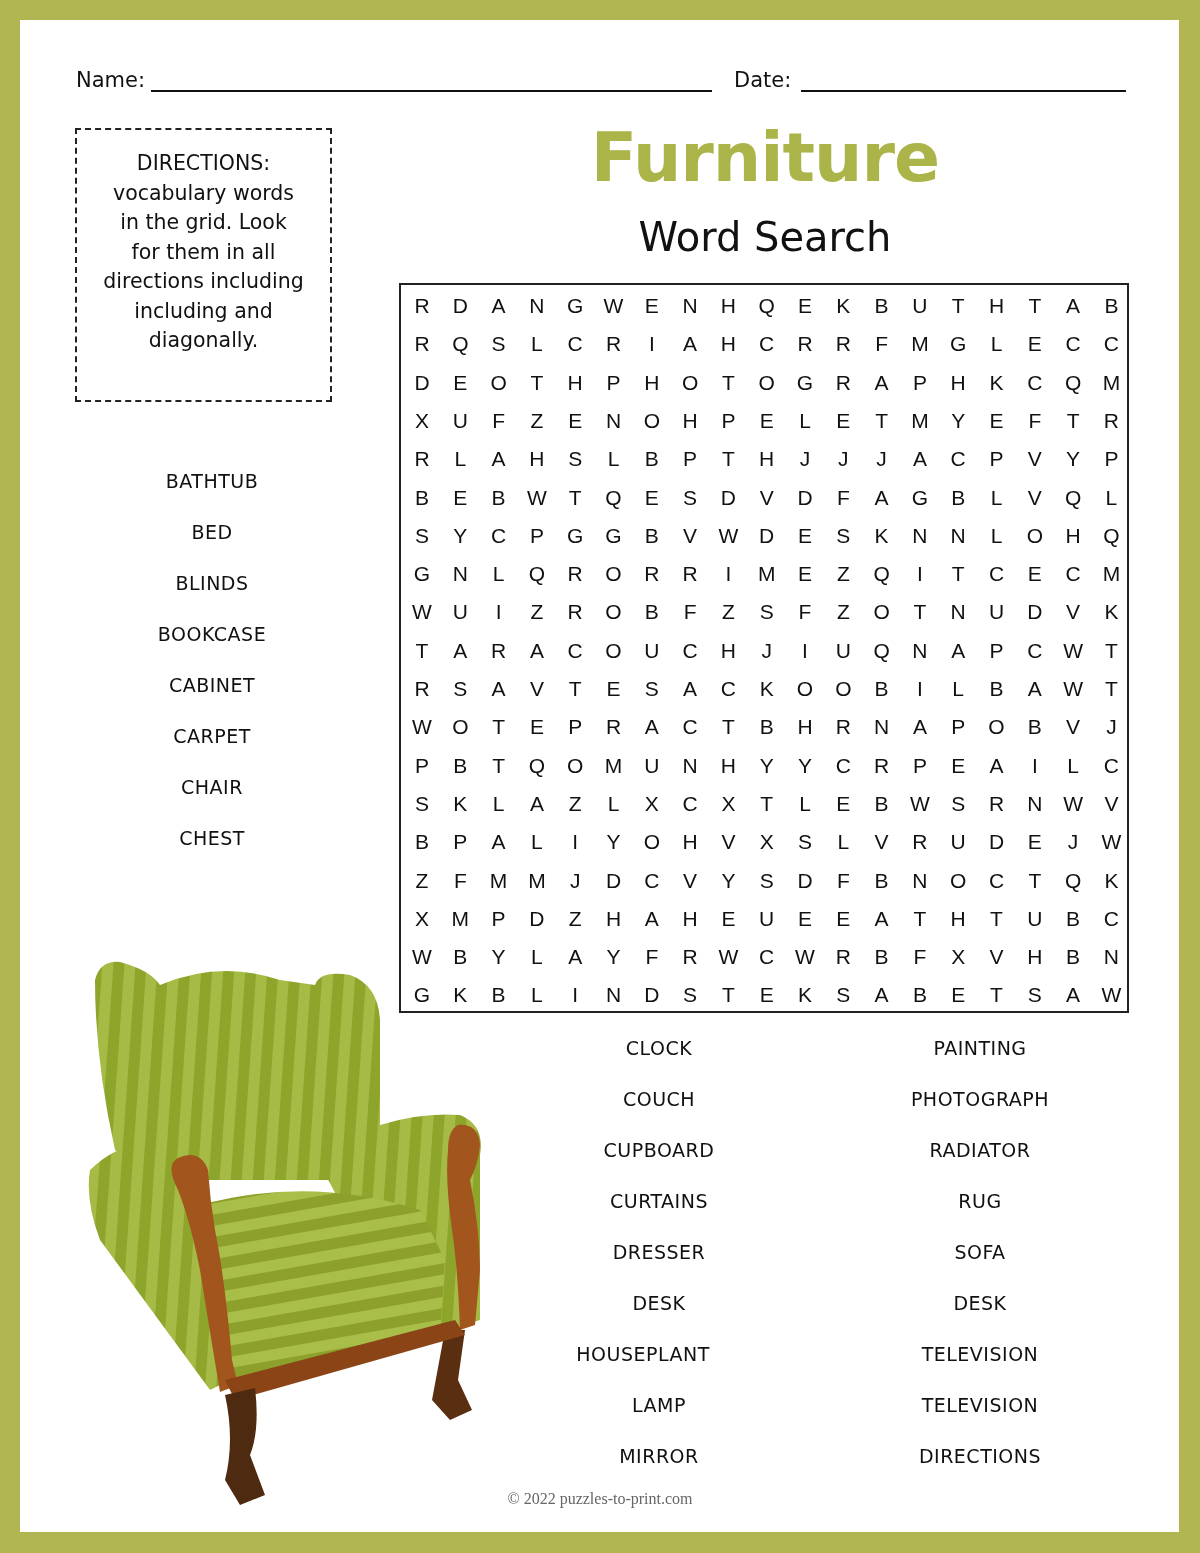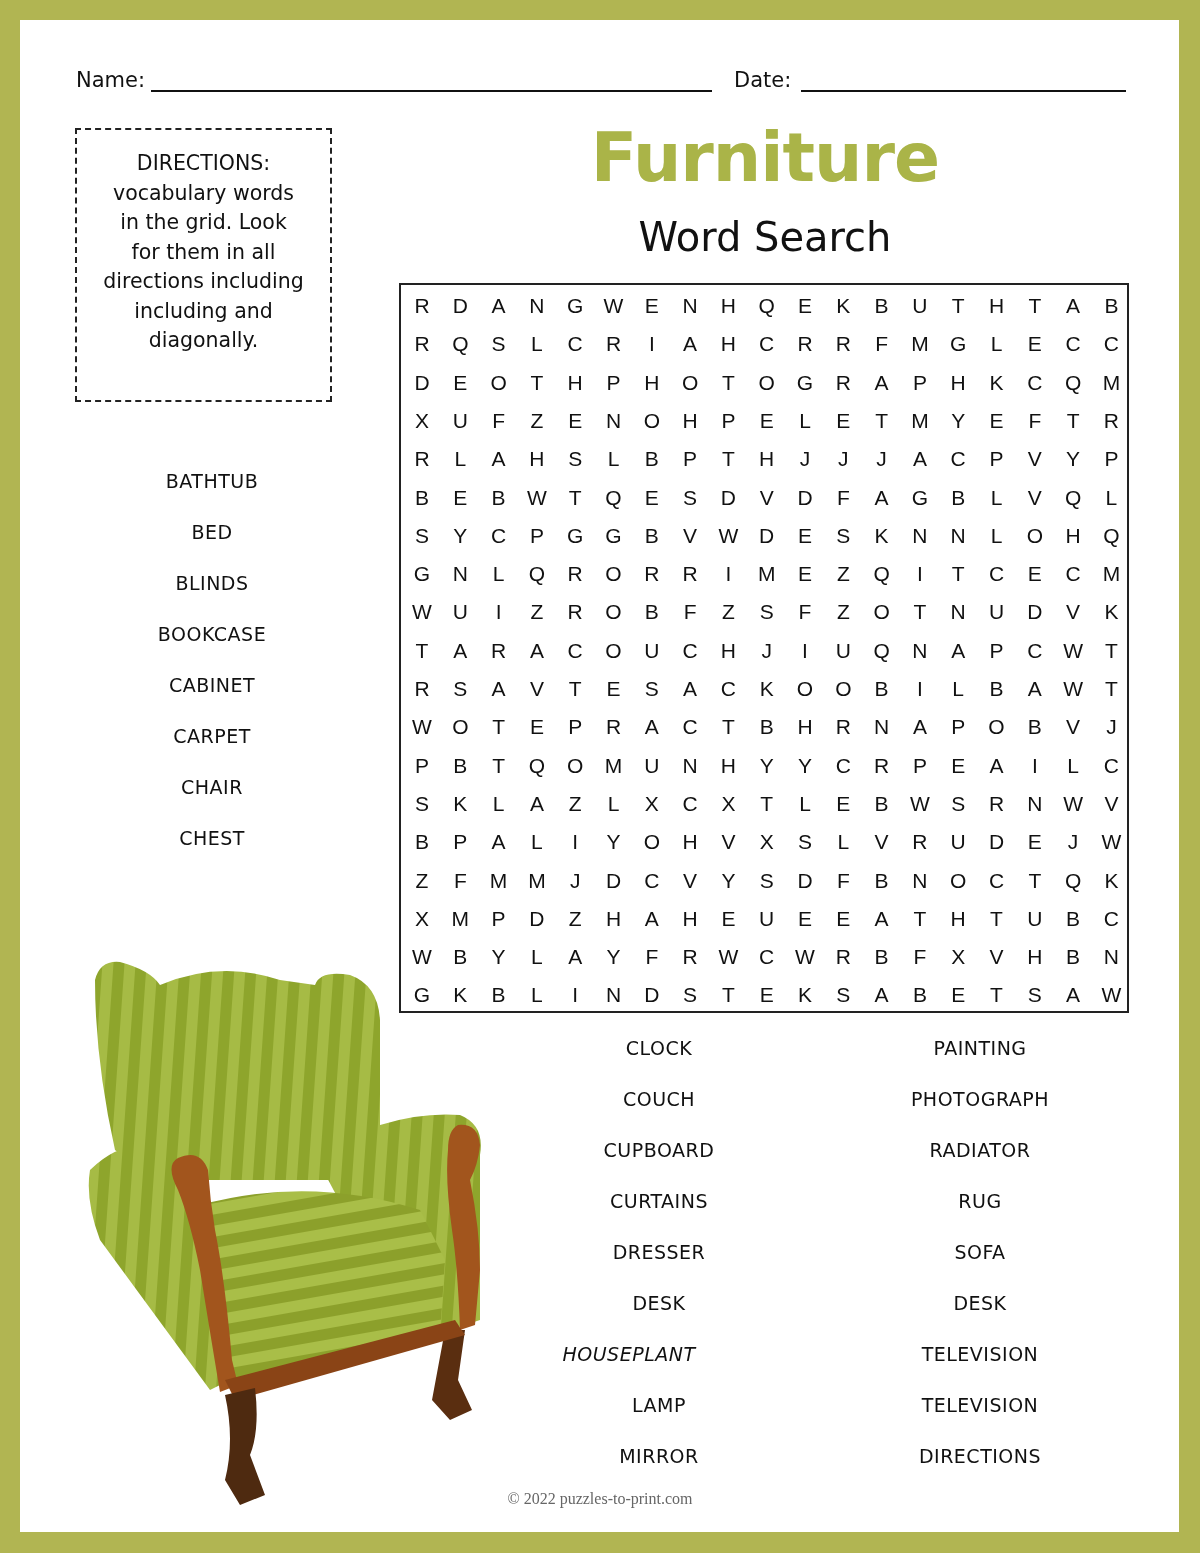--- a/index.html
+++ b/index.html
@@ -455,21 +455,21 @@
       <div class="word" style="left: 82px; width: 220px; top: 807px;">CHEST</div>
     </div>
 
   <div id="list-middle">
       <div class="word" style="left: 529px; width: 220px; top: 1017px;">CLOCK</div>
       <div class="word" style="left: 529px; width: 220px; top: 1068px;">COUCH</div>
       <div class="word" style="left: 529px; width: 220px; top: 1119px;">CUPBOARD</div>
       <div class="word" style="left: 529px; width: 220px; top: 1170px;">CURTAINS</div>
       <div class="word" style="left: 529px; width: 220px; top: 1221px;">DRESSER</div>
       <div class="word" style="left: 529px; width: 220px; top: 1272px;">DESK</div>
-      <div class="word" style="left: 499px; width: 220px; top: 1323px; font-style: italic;">HOUSEPLANT</div>
+      <div class="word" style="left: 513px; width: 220px; top: 1323px;">HOUSEPLANT</div>
       <div class="word" style="left: 529px; width: 220px; top: 1374px;">LAMP</div>
       <div class="word" style="left: 529px; width: 220px; top: 1425px;">MIRROR</div>
     </div>
 
   <div id="list-right">
       <div class="word" style="left: 850px; width: 220px; top: 1017px;">PAINTING</div>
       <div class="word" style="left: 850px; width: 220px; top: 1068px;">PHOTOGRAPH</div>
       <div class="word" style="left: 850px; width: 220px; top: 1119px;">RADIATOR</div>
       <div class="word" style="left: 850px; width: 220px; top: 1170px;">RUG</div>
       <div class="word" style="left: 850px; width: 220px; top: 1221px;">SOFA</div>

